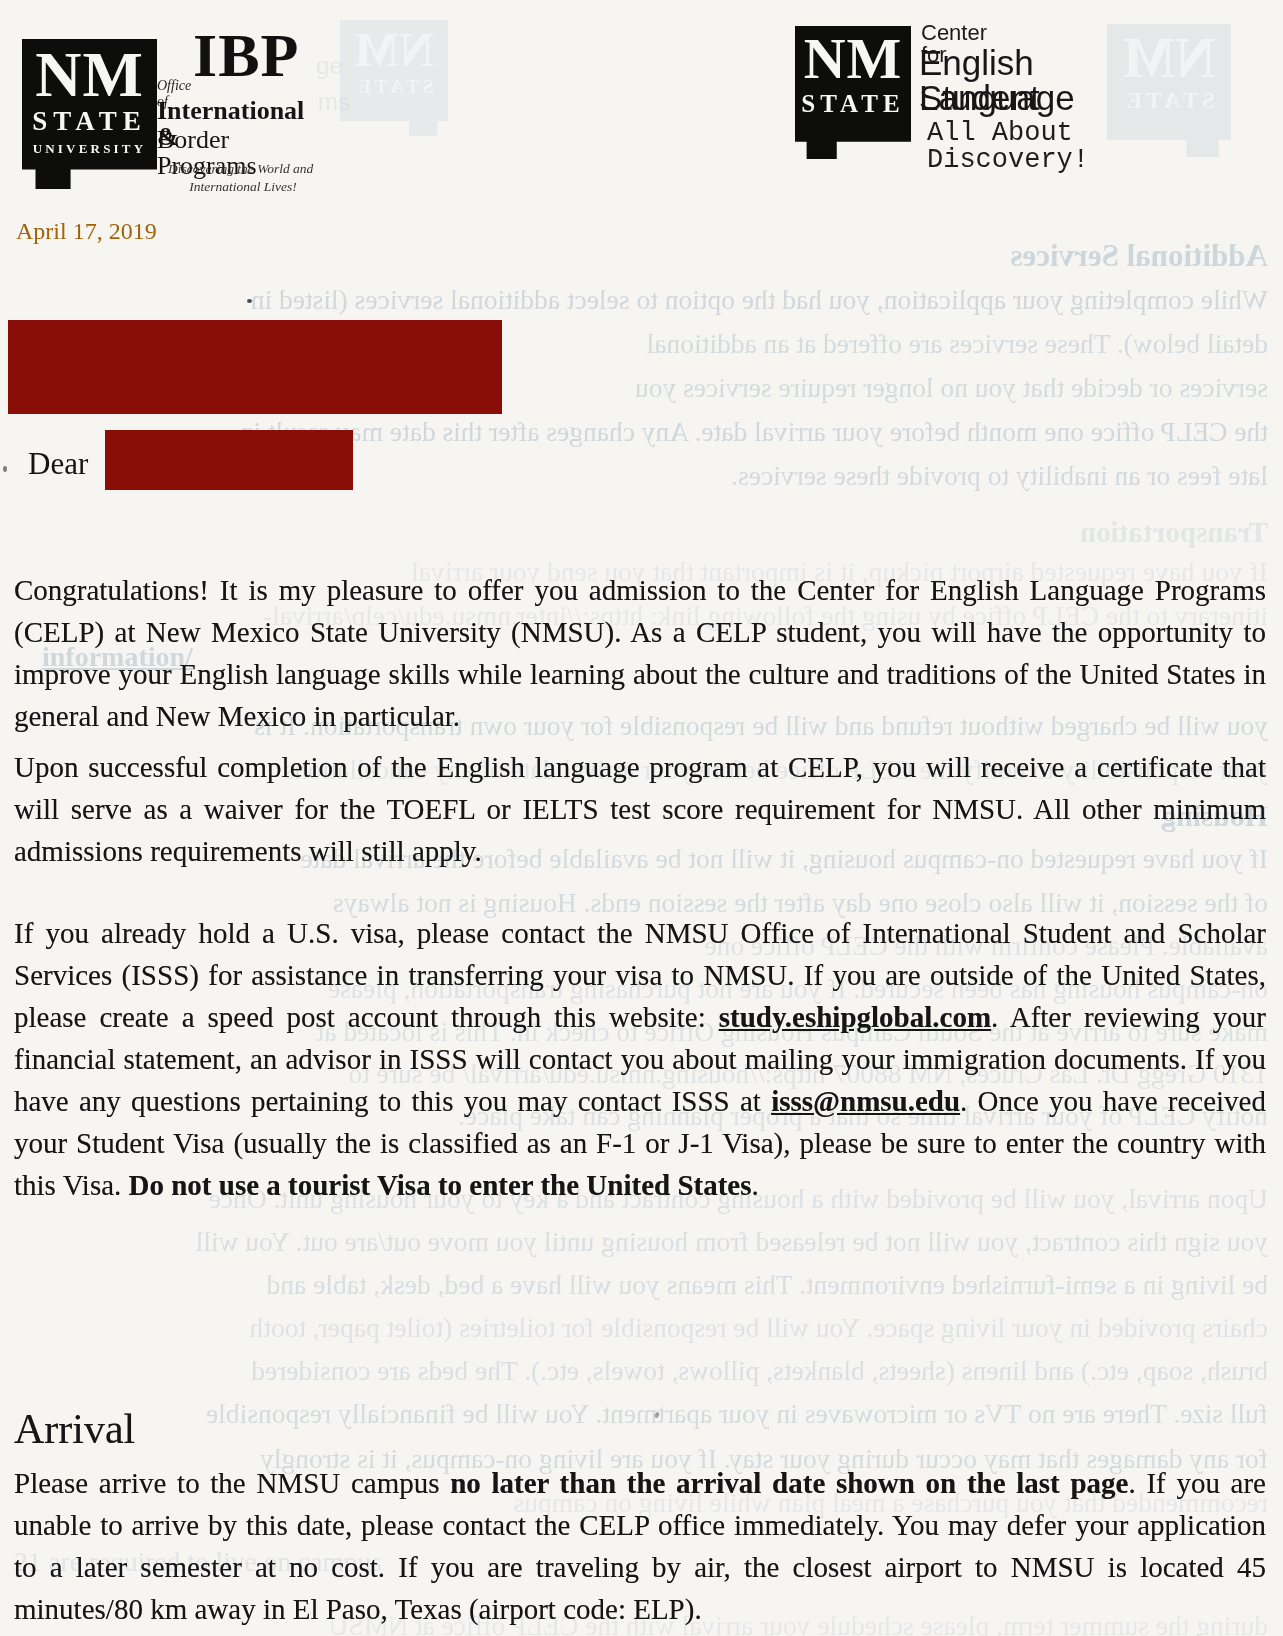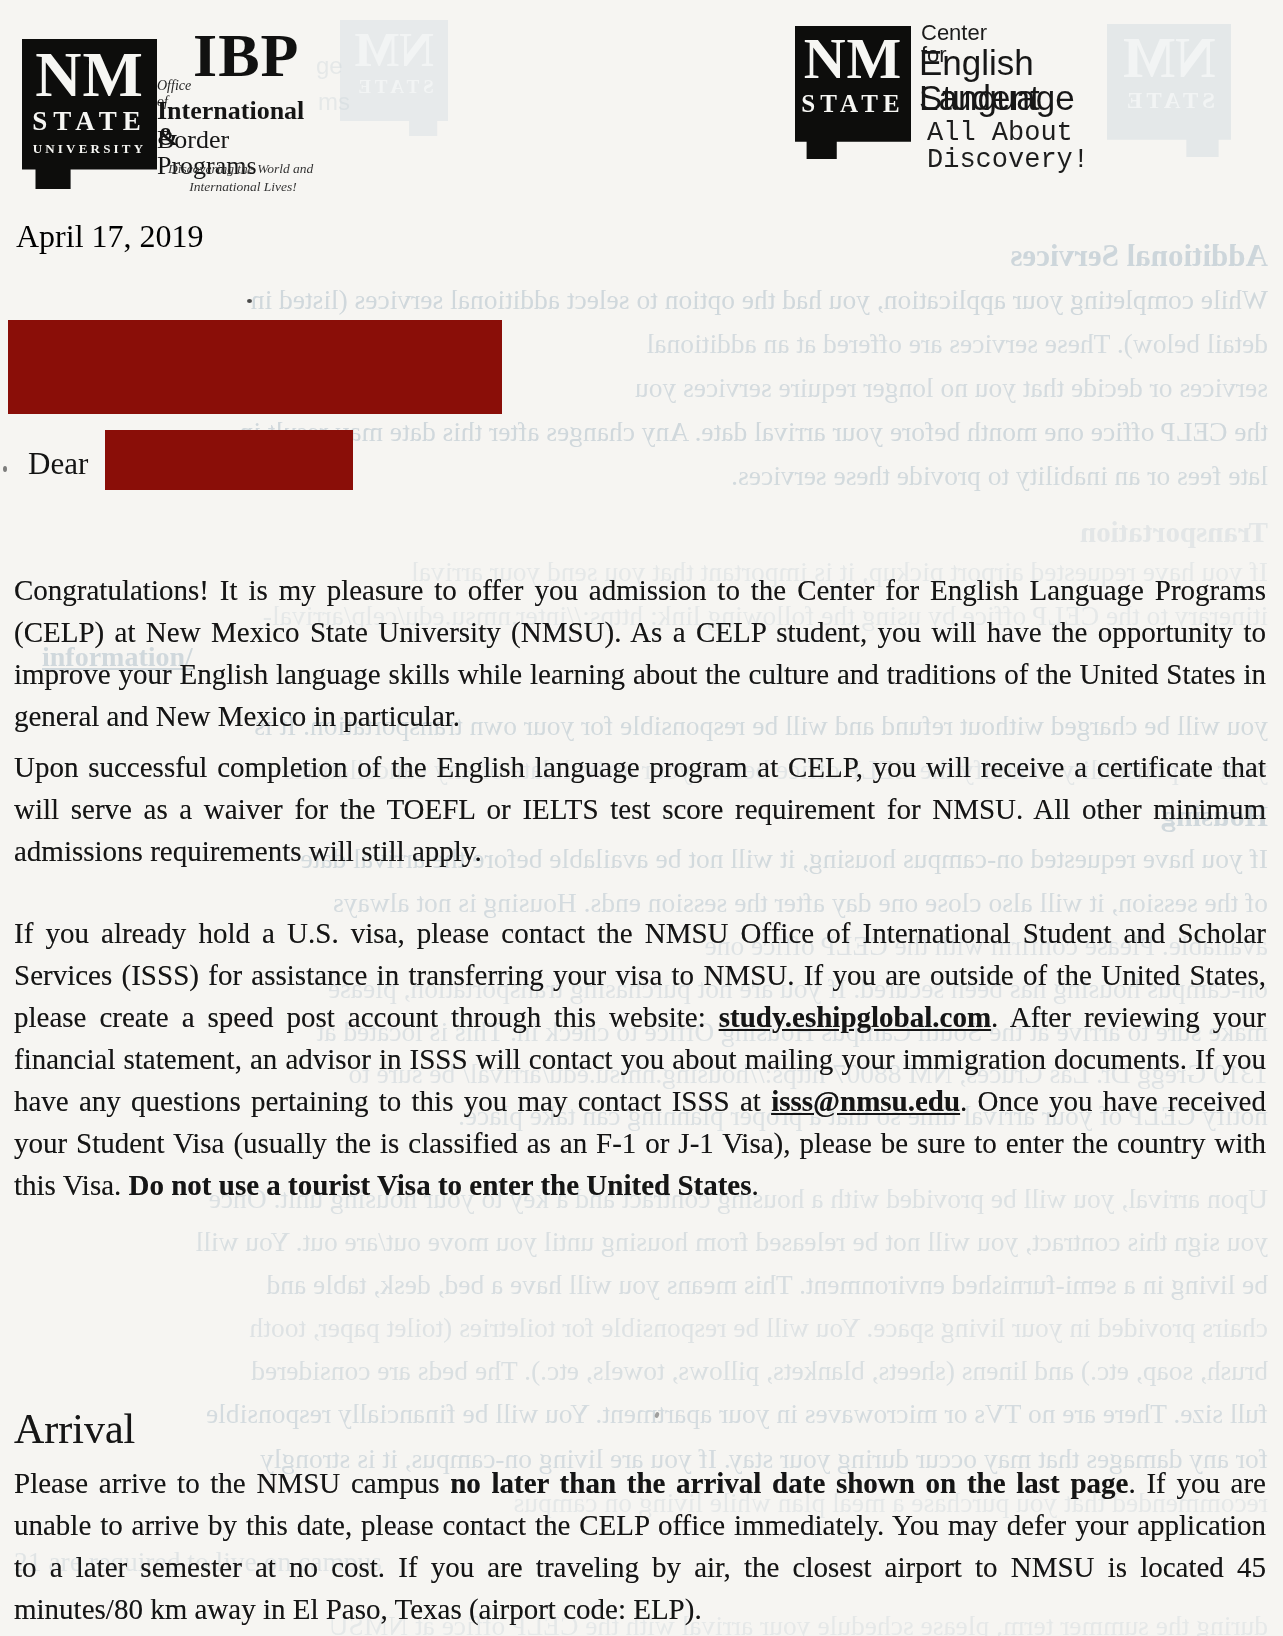--- a/index.html
+++ b/index.html
@@ -57,21 +57,21 @@
   .ibp-dept2{position:absolute;left:157px;top:127px;font-size:26px;font-weight:normal;color:#151515;line-height:1;z-index:3;}
   .ibp-tag1{position:absolute;left:168px;top:162px;width:150px;text-align:left;font-size:13.5px;font-style:italic;color:#333;line-height:1;z-index:3;}
   .ibp-tag2{position:absolute;left:168px;top:180px;width:150px;text-align:center;font-size:13.5px;font-style:italic;color:#333;line-height:1;z-index:3;}
 
   .celp-centerfor{position:absolute;left:921px;top:22px;font-size:22px;color:#1b1b1b;font-family:"Liberation Sans",sans-serif;line-height:1;z-index:3;}
   .celp-dept1{position:absolute;left:919px;top:45px;font-size:35px;color:#171717;font-family:"Liberation Sans",sans-serif;line-height:1;z-index:3;}
   .celp-dept2{position:absolute;left:919px;top:80px;font-size:35px;color:#171717;font-family:"Liberation Sans",sans-serif;line-height:1;z-index:3;}
   .celp-tag{position:absolute;left:919px;top:120px;font-size:27px;color:#1d1d1d;font-family:Liberation Mono, monospace;line-height:1;z-index:3;margin-left:8px;}
 
   
-  .date{position:absolute;left:16px;top:218px;font-size:32px;color:#000000;z-index:3;}
+  .date{position:absolute;left:16px;top:218px;font-size:24px;color:#a16207;z-index:3;}
   .redact{position:absolute;z-index:4;}
   #redact-address{left:8px;top:320px;width:494px;height:94px;}
   #redact-name{left:105px;top:430px;width:248px;height:60px;}
   .salutation{position:absolute;left:28px;top:446px;font-size:31px;color:#141414;z-index:3;}
   .para{
     position:absolute;left:14px;width:1252px;
     font-size:29px;line-height:42px;text-align:justify;
     color:#151515;z-index:3;
     text-shadow:0 0 0.5px rgba(20,20,20,0.45);
   }

